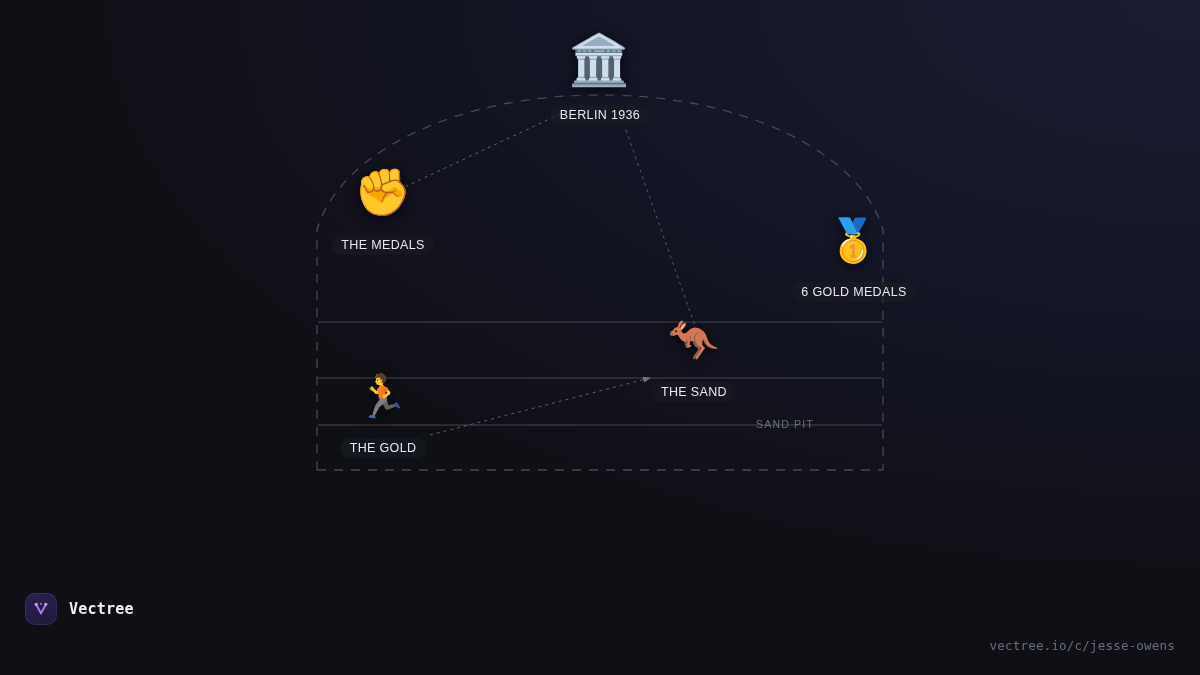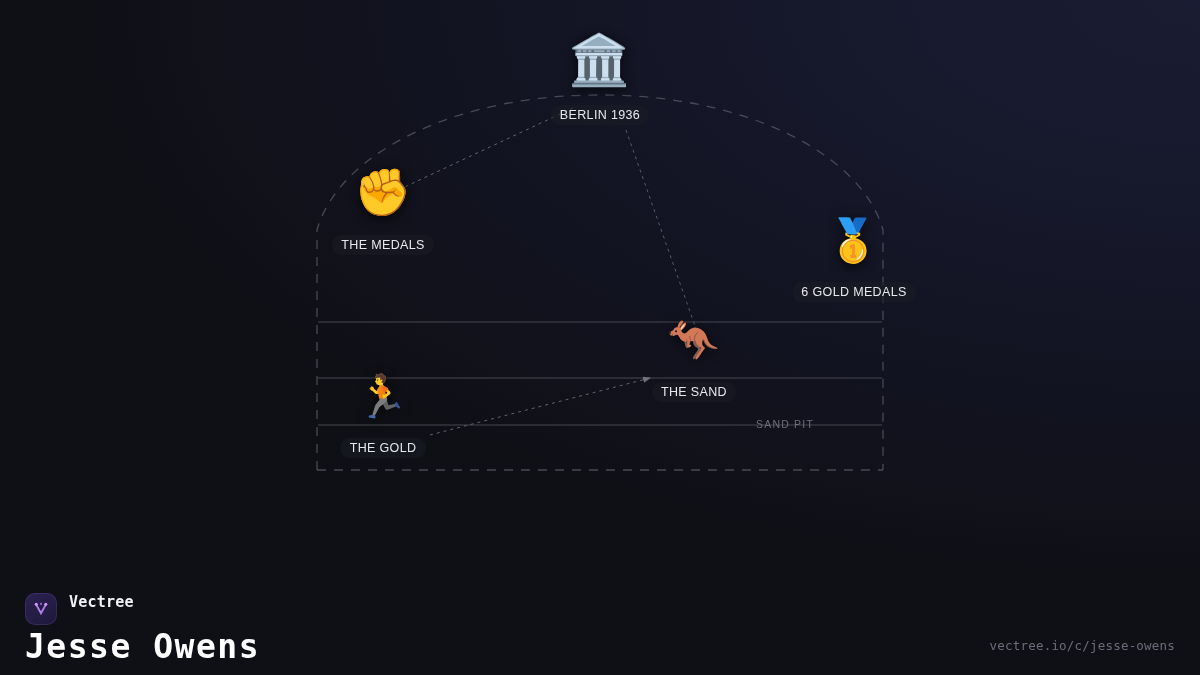--- a/index.html
+++ b/index.html
@@ -79,20 +79,21 @@
     left: 0;
     bottom: 0;
     width: 1200px;
     height: 130px;
   }
   #brand-row {
     position: absolute;
     left: 25px;
     top: 48px;
     display: flex;
+    align-items: center;
     gap: 12px;
   }
   #brand-logo {
     width: 32px;
     height: 32px;
     border-radius: 10px;
     background: linear-gradient(150deg, #2b2150 0%, #241d45 55%, #1d1838 100%);
     display: flex;
     align-items: center;
     justify-content: center;
@@ -190,18 +191,17 @@
         <svg width="20" height="20" viewBox="0 0 20 20" xmlns="http://www.w3.org/2000/svg">
           <path d="M 5.2,5.6 L 10,14.2 L 14.8,5.6" fill="none" stroke="#b47cf0" stroke-width="1.9" stroke-linecap="round"></path>
           <circle cx="5.2" cy="5.3" r="1.5" fill="#d79bff"></circle>
           <circle cx="14.8" cy="5.3" r="1.5" fill="#d79bff"></circle>
           <circle cx="10" cy="4.9" r="1.1" fill="#9a63d8"></circle>
         </svg>
       </div>
       <div id="brand-name">Vectree</div>
     </div>
 
-    <div id="page-title">Jesse Owens</div>
 
     <div id="footer-url">vectree.io/c/jesse-owens</div>
   </div>
 
 </div>
 
 </body></html>

